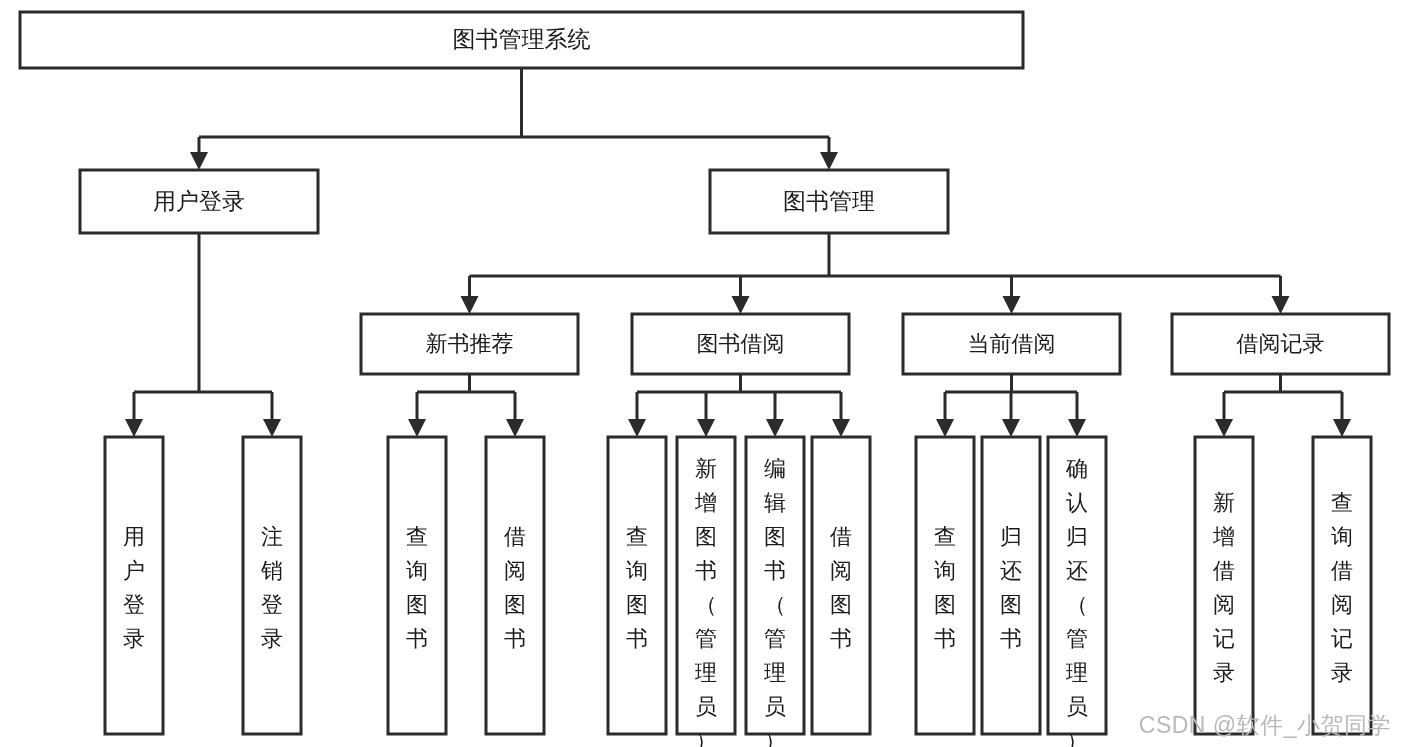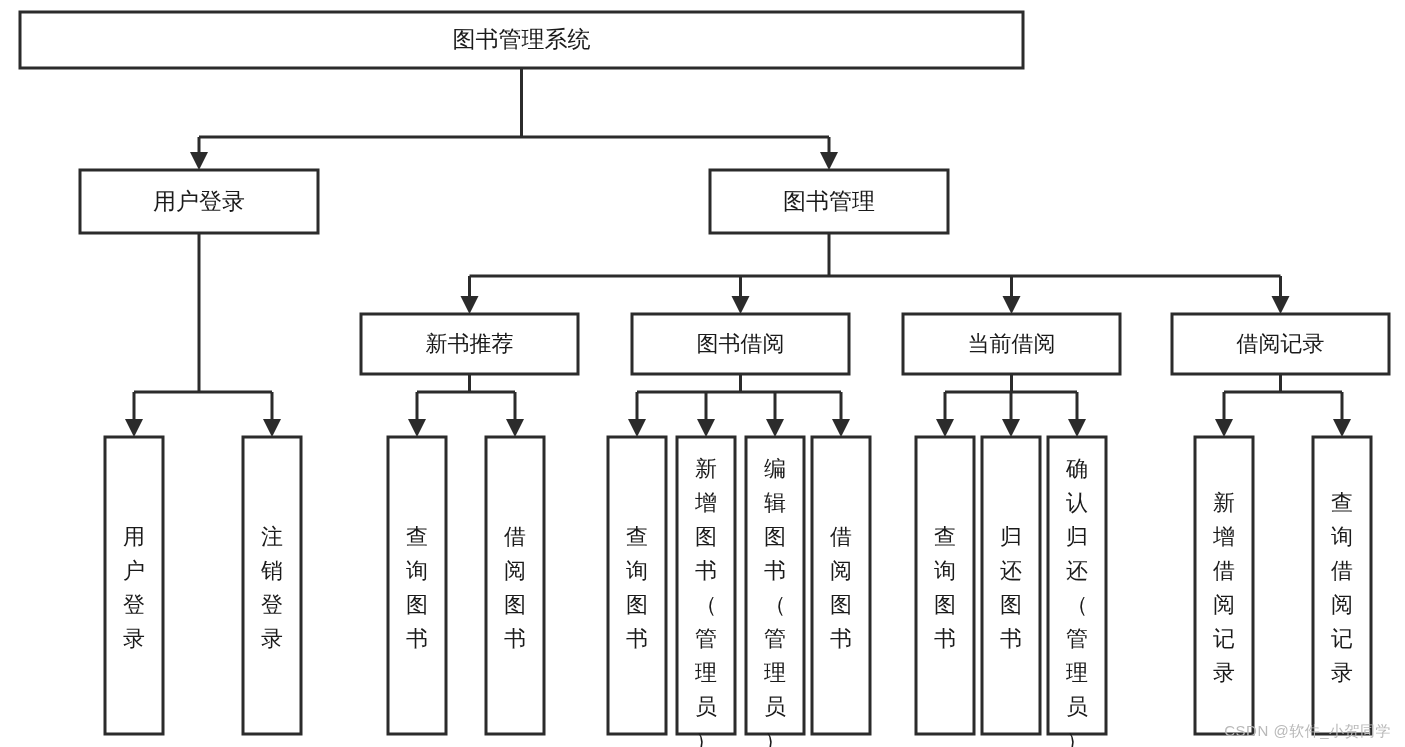--- a/index.html
+++ b/index.html
@@ -27,21 +27,21 @@
     text-anchor:middle;
   }
   .link{
     fill:none;stroke:#2b2b2b;stroke-width:3;
   }
   .arrowhead{fill:#2b2b2b;stroke:none;}
   .watermark{
     position:absolute;
     right:14px;bottom:6px;
     font-family:"Liberation Sans","DejaVu Sans",sans-serif;
-    font-size:15px;
+    font-size:23px;
     color:#b9b9b9;
     letter-spacing:0.5px;
     white-space:nowrap;
     pointer-events:none;
   }
 </style>
 </head>
 <body>
 
 <svg id="diagram" viewBox="0 0 1405 747" xmlns="http://www.w3.org/2000/svg">

